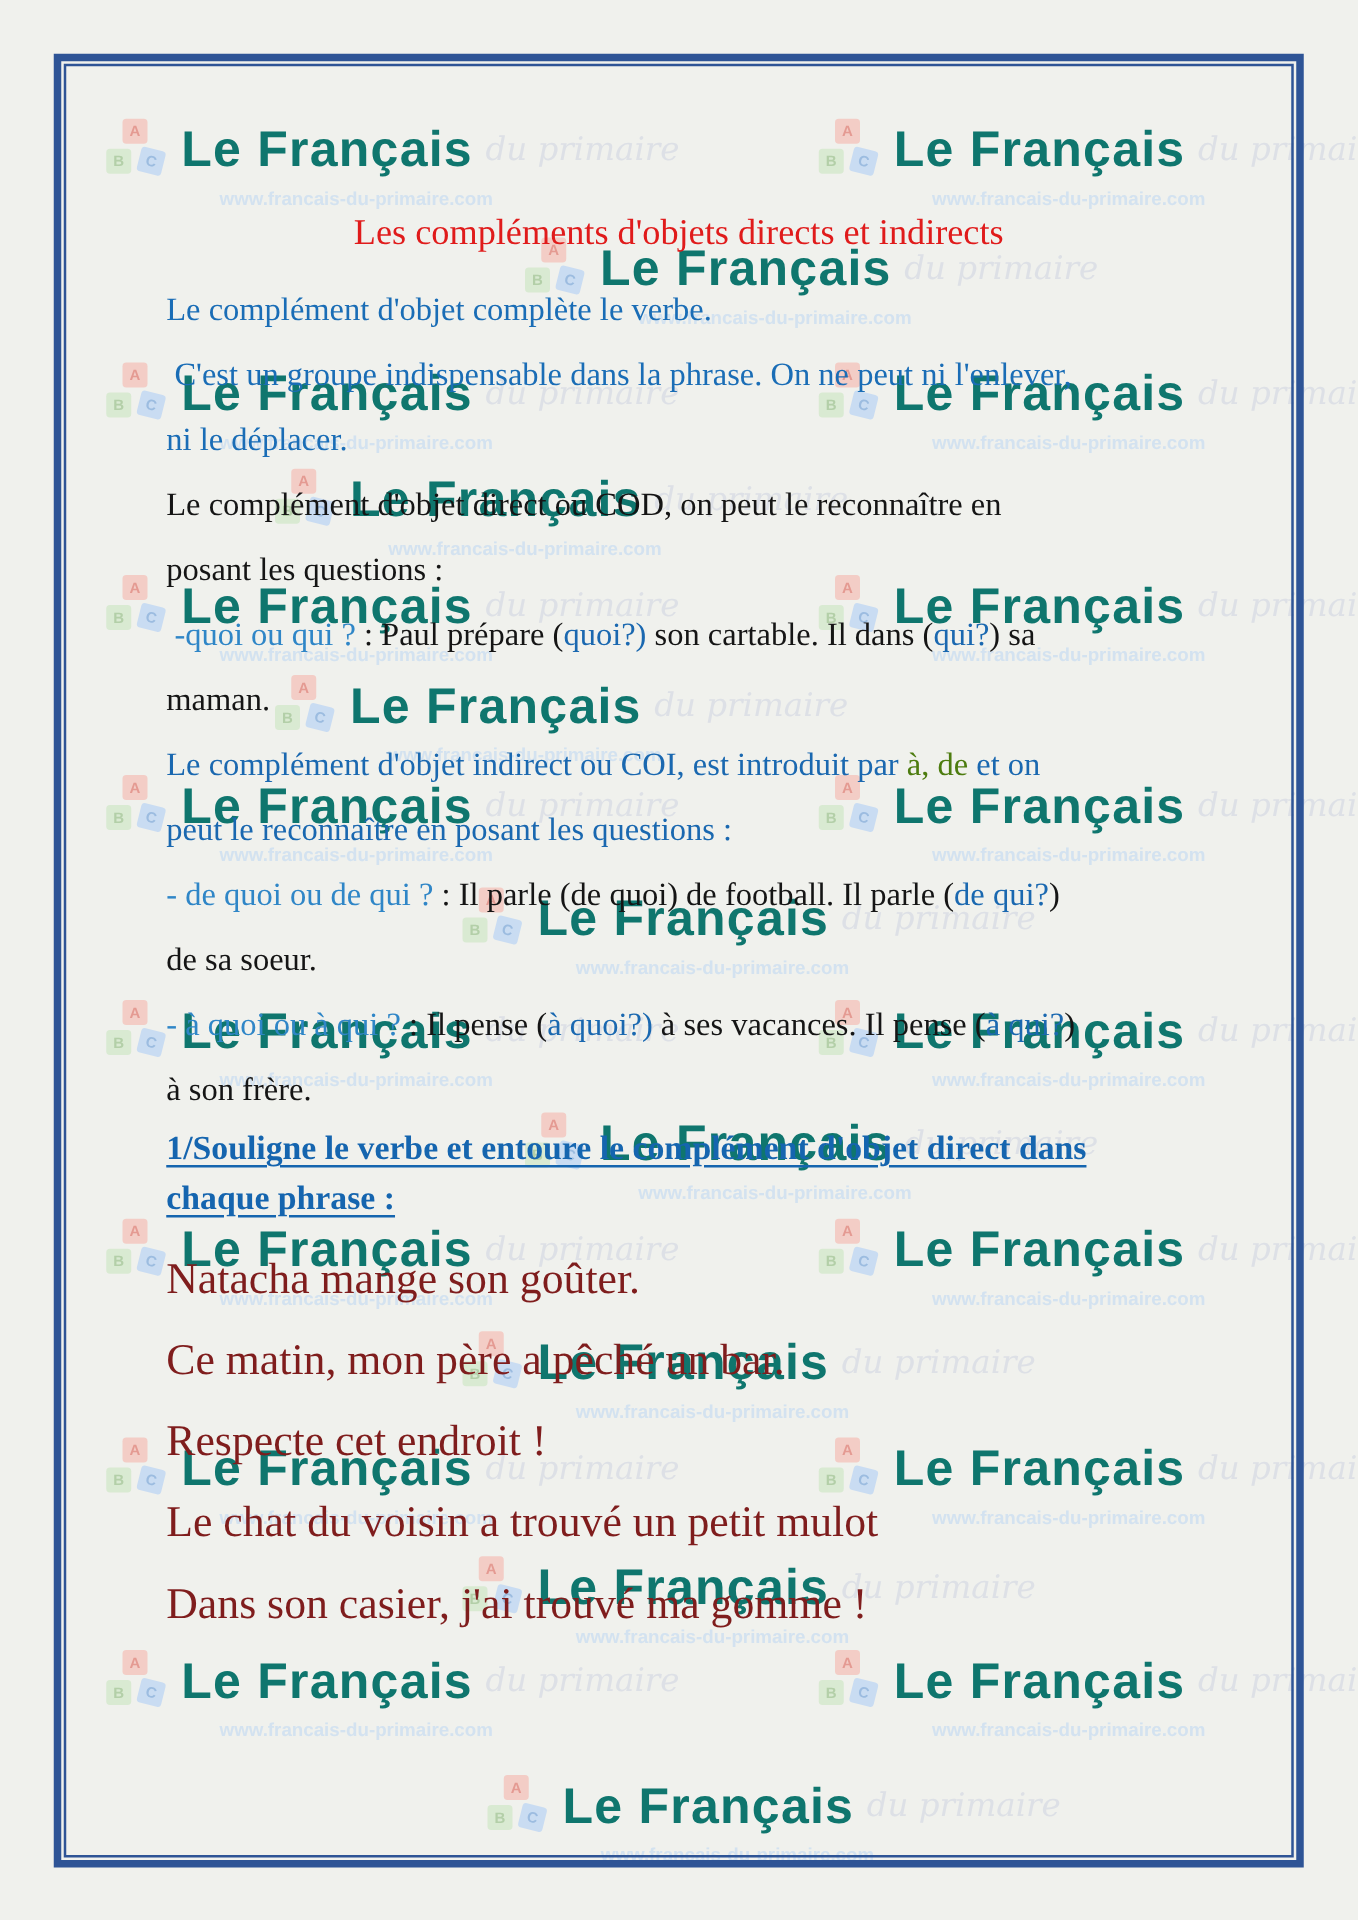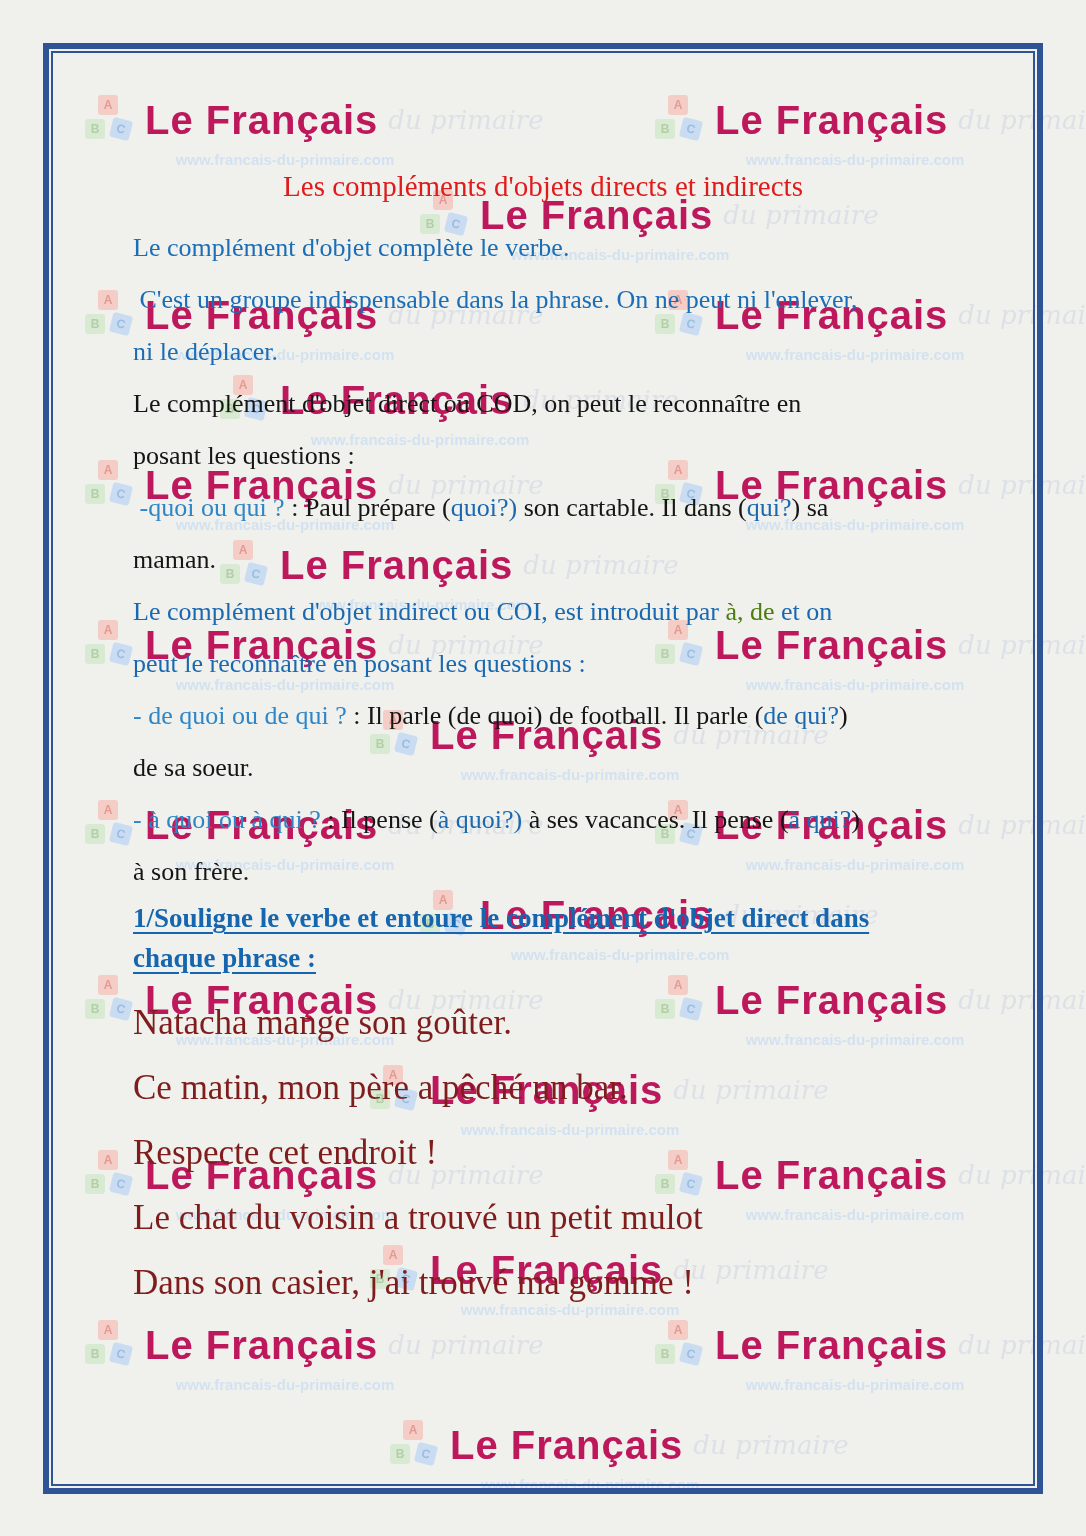--- a/index.html
+++ b/index.html
@@ -30,21 +30,21 @@
   .blk{
     position:absolute;width:20px;height:20px;border-radius:3px;
     font:bold 12px "Liberation Sans", sans-serif;
     display:flex;align-items:center;justify-content:center;
   }
   .blk-a{background:#f3cdc6;color:#e49a92;top:0;left:13px;}
   .blk-b{background:#d9ead2;color:#b3cfa8;top:24px;left:0;}
   .blk-c{background:#c9dcf2;color:#9cbce0;top:24px;left:26px;transform:rotate(14deg);}
   .wm-brand{
     font-family:"Liberation Sans", sans-serif;font-weight:bold;
-    font-size:40px;letter-spacing:1px;color:#be185d;
+    font-size:40px;letter-spacing:1px;color:#0f766e;
   }
   .wm-suffix{
     font-family:"DejaVu Serif", serif;font-style:italic;
     font-size:26px;color:#dde0e6;
   }
   .wm-url{
     margin-top:6px;text-align:center;
     font:bold 15px "Liberation Sans", sans-serif;color:#d3e2f0;
   }
 

